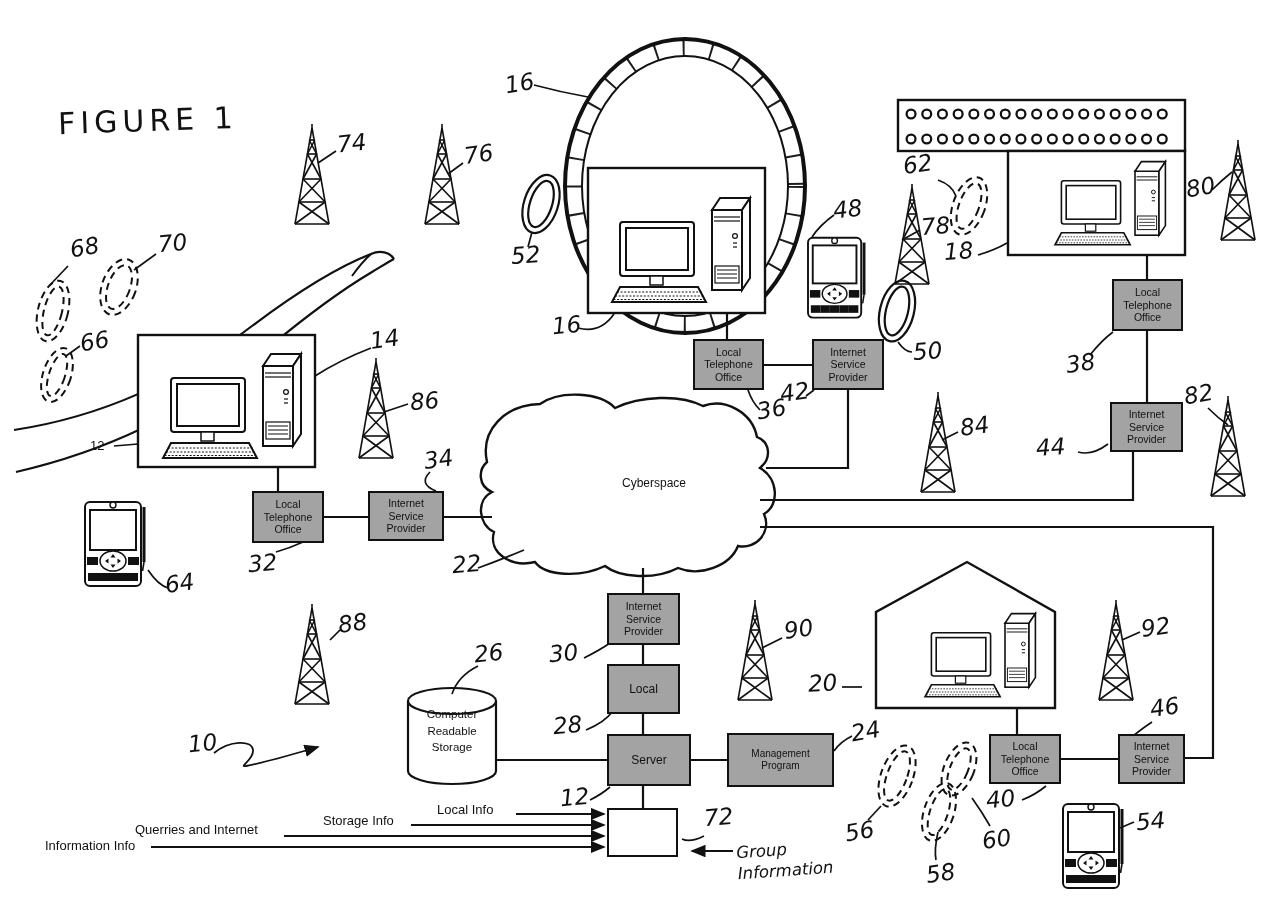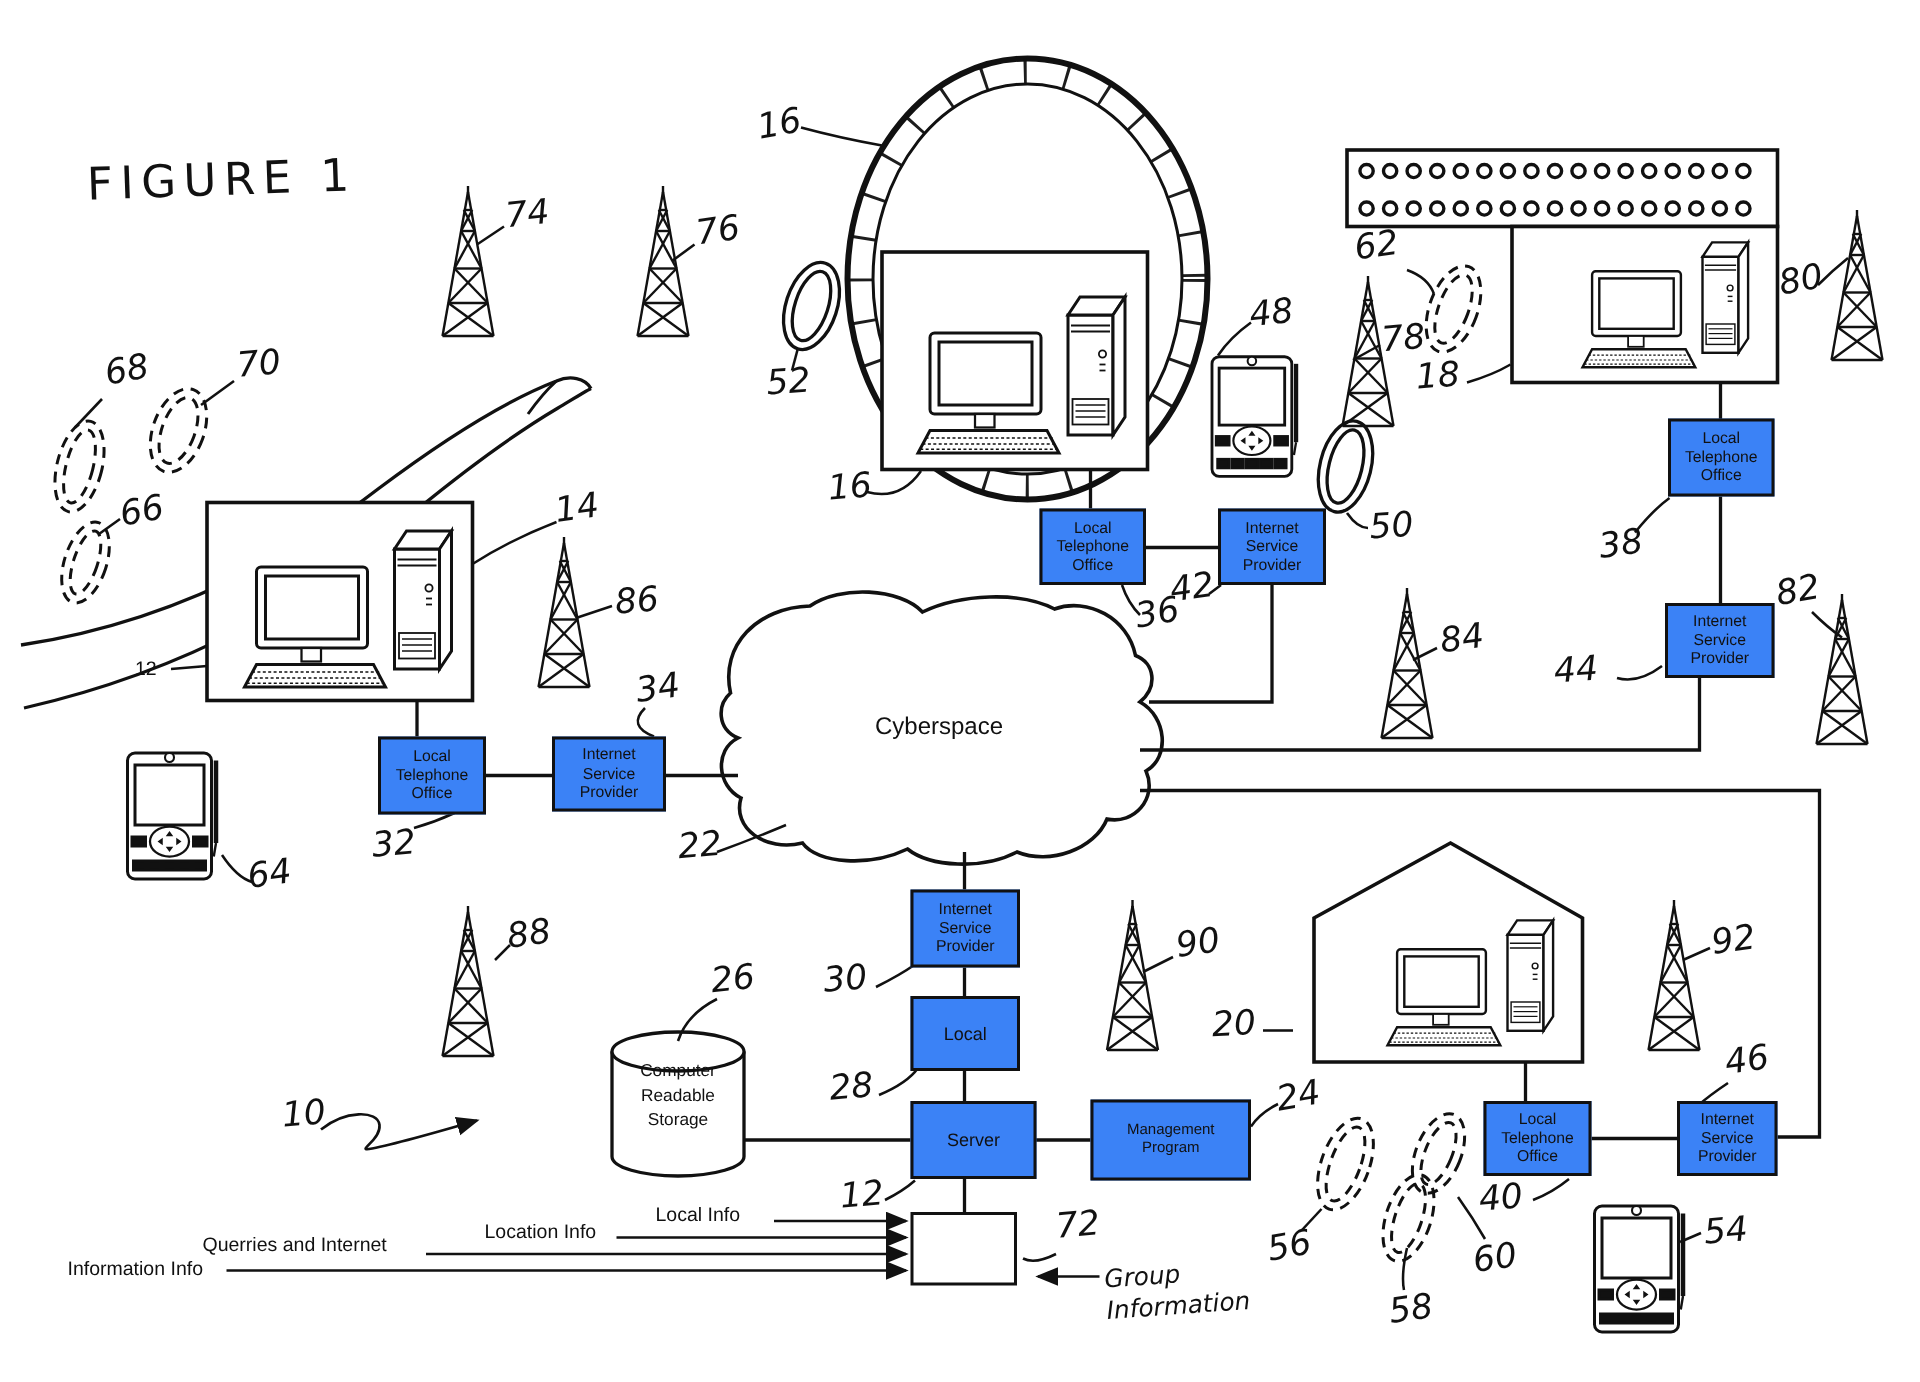--- a/index.html
+++ b/index.html
@@ -1,25 +1,25 @@
 <!DOCTYPE html>
 <html><head>
 <meta charset="utf-8">
 <style>
   html,body{margin:0;padding:0;background:#fff}
   .stage{position:relative;width:1280px;height:921px;background:#fff;
          font-family:"Liberation Sans",sans-serif;color:#111;overflow:hidden}
   .stage svg{position:absolute;left:0;top:0}
   .ov span,.ov div{position:absolute}
-  .box{box-sizing:border-box;border:2px solid #111;background:#3b82f6;
+  .box{box-sizing:border-box;border:2px solid #111;background:#a3a3a3;
        display:flex;align-items:center;justify-content:center;text-align:center;
        font-size:10.5px;line-height:1.18;white-space:pre-line}
   .emptybox{box-sizing:border-box;border:2px solid #111;background:#fff}
   .plain{font-size:13px;white-space:nowrap}
-  .cloudlbl{font-size:16px;text-align:center}
+  .cloudlbl{font-size:12px;text-align:right}
   .cyltxt{font-size:11.5px;line-height:1.45;text-align:center;white-space:pre-line}
   .hw{font-family:"DejaVu Sans",sans-serif;font-style:italic;font-size:23px;white-space:nowrap}
   .hwsm{font-family:"DejaVu Sans",sans-serif;font-style:italic;font-size:16.5px;
         white-space:pre-line;line-height:1.25}
   .title{font-family:"DejaVu Sans",sans-serif;font-size:30px;letter-spacing:5px;white-space:nowrap}
 </style>
 </head>
 <body>
 
 <div class="stage">
@@ -296,21 +296,21 @@
 Service
 Provider</div>
   <div class="emptybox" style="left:607px;top:808px;width:71px;height:49px"></div>
 
   <div class="cloudlbl" style="left:566px;top:476px;width:120px">Cyberspace</div>
   <div class="cyltxt" style="left:409px;top:706px;width:86px">Computer
 Readable
 Storage</div>
 
   <span class="plain" style="left:437px;top:802px">Local Info</span>
-  <span class="plain" style="left:323px;top:813px">Location Info</span>
+  <span class="plain" style="left:323px;top:813px">Storage Info</span>
   <span class="plain" style="left:135px;top:822px">Querries and Internet</span>
   <span class="plain" style="left:45px;top:838px">Information Info</span>
   <span class="hwsm" style="left:737px;top:840px;transform:rotate(-4deg)">Group
 Information</span>
 
   <span class="plain" style="left:90px;top:438px">12</span>
   <span class="hw" style="left:337px;top:130px;transform:rotate(-6deg)">74</span>
   <span class="hw" style="left:464px;top:141px;transform:rotate(-8deg)">76</span>
   <span class="hw" style="left:70px;top:234px;transform:rotate(-10deg)">68</span>
   <span class="hw" style="left:158px;top:230px;transform:rotate(-5deg)">70</span>

